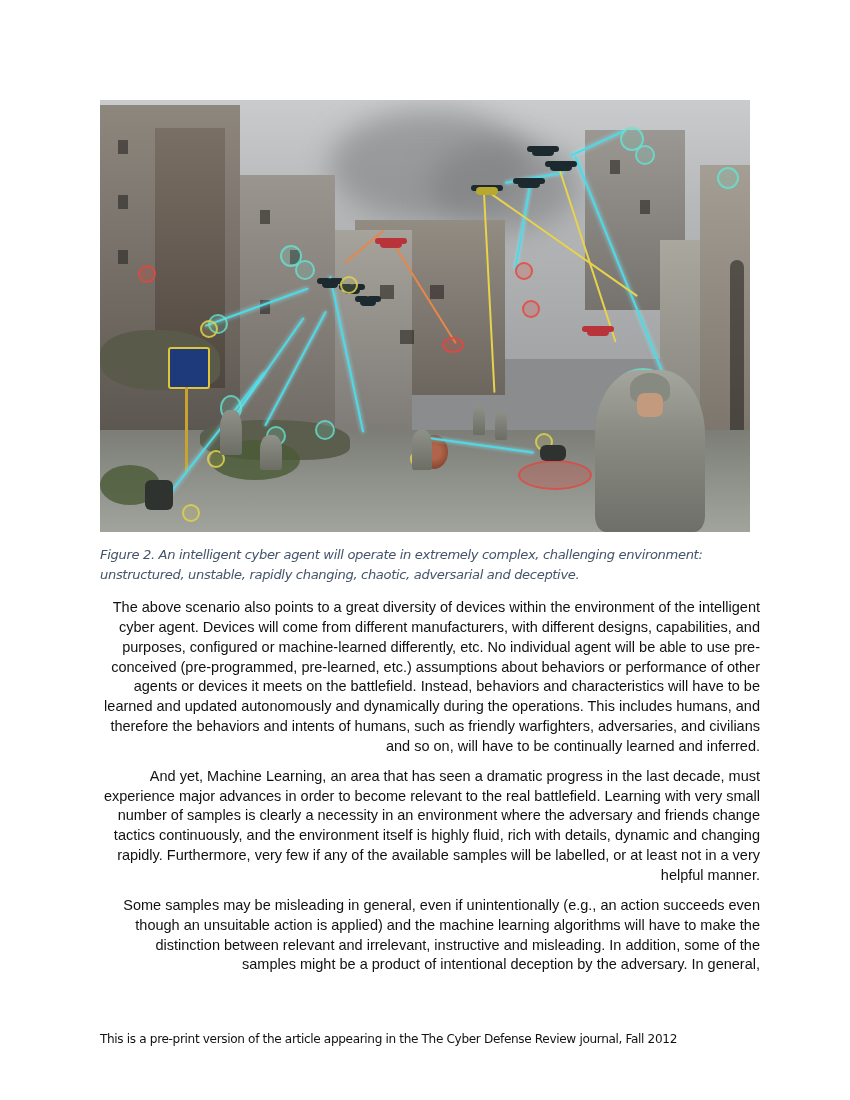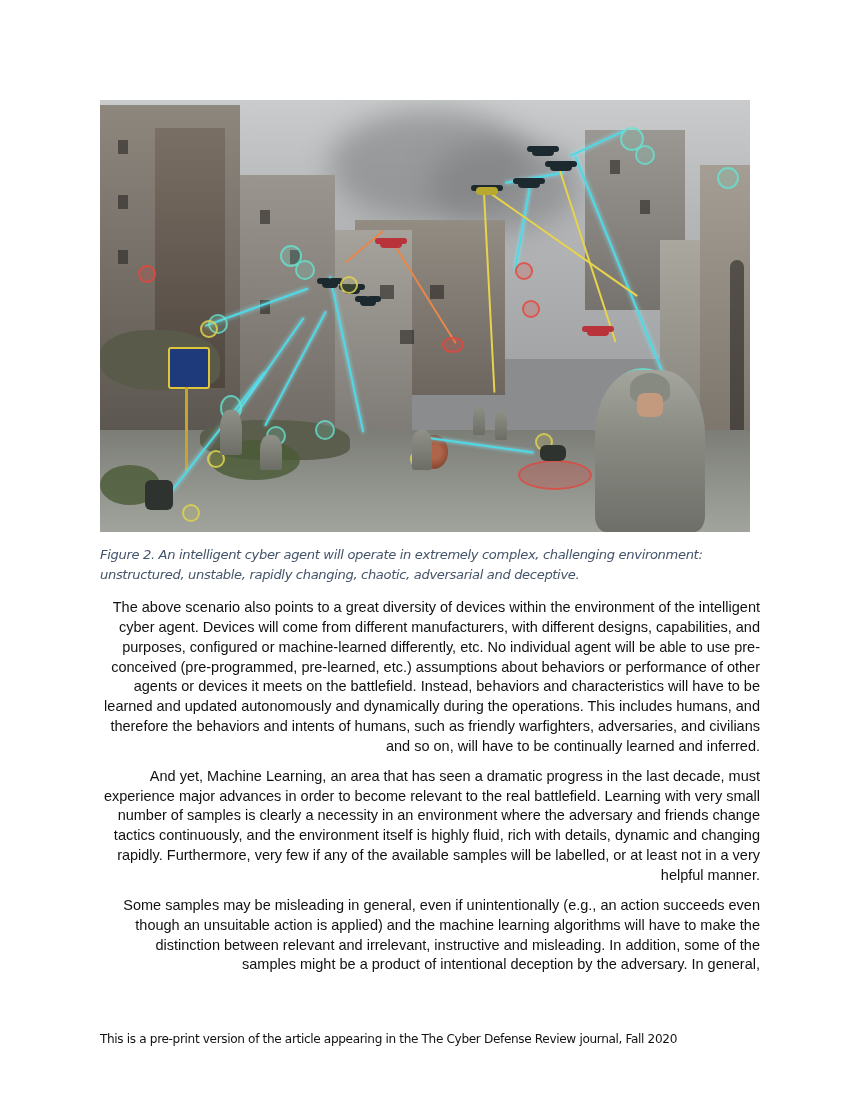--- a/index.html
+++ b/index.html
@@ -182,14 +182,14 @@
   </div>
 
   <div class="caption">Figure 2. An intelligent cyber agent will operate in extremely complex, challenging environment: unstructured, unstable, rapidly changing, chaotic, adversarial and deceptive.</div>
 
   <div class="body">
     <p>The above scenario also points to a great diversity of devices within the environment of the intelligent cyber agent. Devices will come from different manufacturers, with different designs, capabilities, and purposes, configured or machine-learned differently, etc. No individual agent will be able to use pre-conceived (pre-programmed, pre-learned, etc.) assumptions about behaviors or performance of other agents or devices it meets on the battlefield. Instead, behaviors and characteristics will have to be learned and updated autonomously and dynamically during the operations. This includes humans, and therefore the behaviors and intents of humans, such as friendly warfighters, adversaries, and civilians and so on, will have to be continually learned and inferred.</p>
     <p>And yet, Machine Learning, an area that has seen a dramatic progress in the last decade, must experience major advances in order to become relevant to the real battlefield. Learning with very small number of samples is clearly a necessity in an environment where the adversary and friends change tactics continuously, and the environment itself is highly fluid, rich with details, dynamic and changing rapidly. Furthermore, very few if any of the available samples will be labelled, or at least not in a very helpful manner.</p>
     <p>Some samples may be misleading in general, even if unintentionally (e.g., an action succeeds even though an unsuitable action is applied) and the machine learning algorithms will have to make the distinction between relevant and irrelevant, instructive and misleading. In addition, some of the samples might be a product of intentional deception by the adversary. In general,</p>
   </div>
 
-  <div class="footer">This is a pre-print version of the article appearing in the The Cyber Defense Review journal, Fall 2020</div>
+  <div class="footer">This is a pre-print version of the article appearing in the The Cyber Defense Review journal, Fall 2012</div>
 </div>
 
 </body></html>

